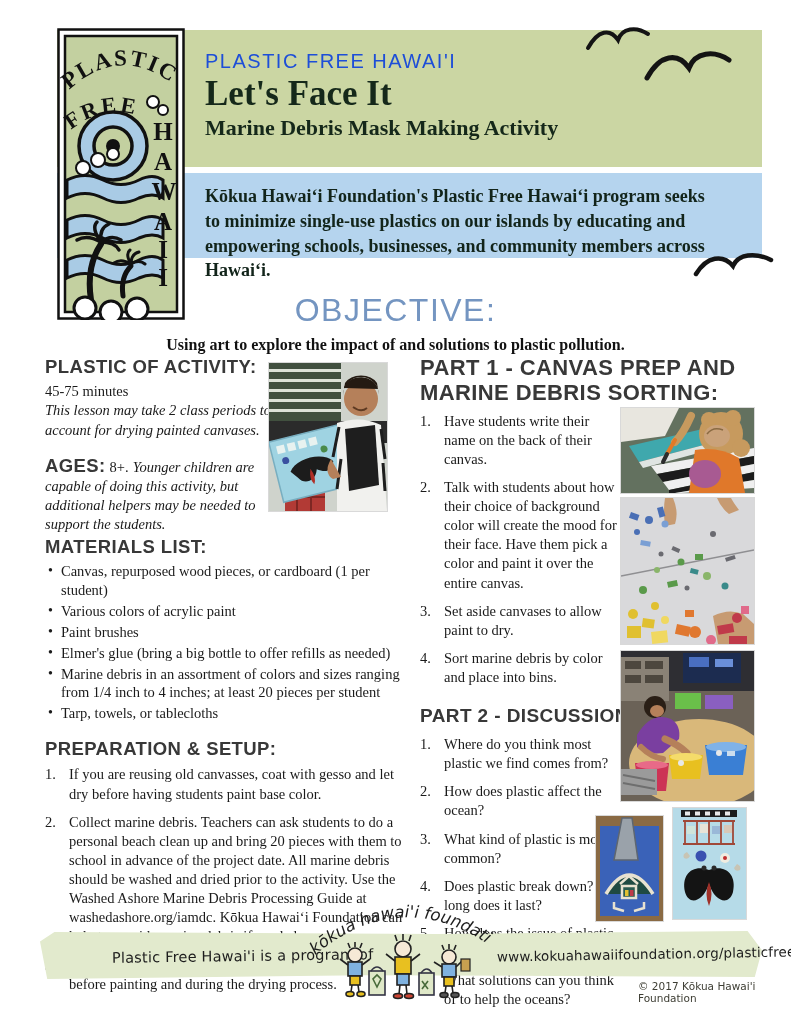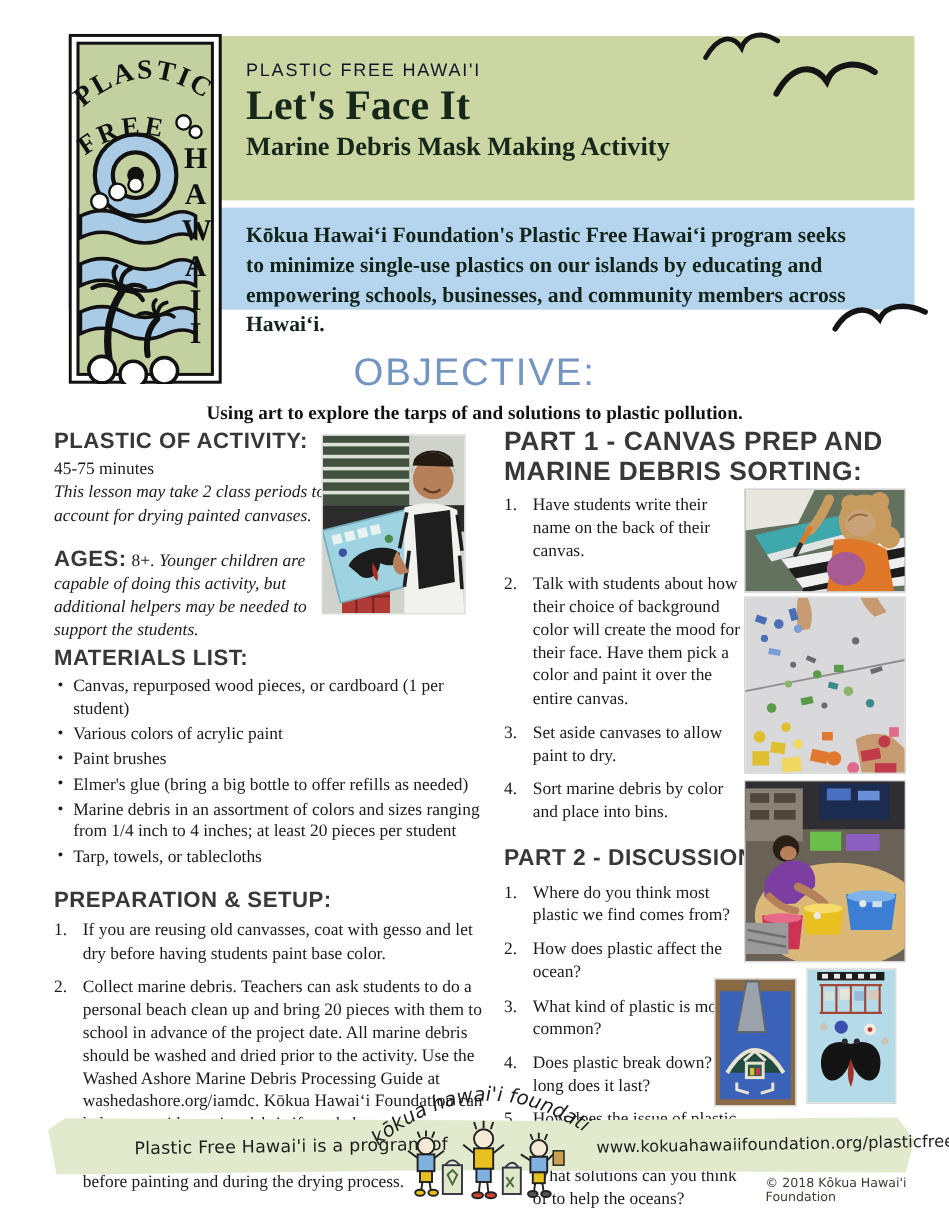--- a/index.html
+++ b/index.html
@@ -11,22 +11,22 @@
   .band-green {
     position:absolute; left:57px; top:30px; width:705px; height:137px;
     background:var(--band-green,#cbd6a3);
   }
   .band-blue {
     position:absolute; left:57px; top:173px; width:705px; height:85px;
     background:var(--band-blue,#b5d4ee);
   }
   .header-text { position:absolute; left:205px; top:50px; }
   .kicker {
-    font-family:"Liberation Sans", sans-serif; font-size:15px; letter-spacing:1.5px;
-    color:#0f172a; font-weight:normal;
+    font-family:"Liberation Sans", sans-serif; font-size:20px; letter-spacing:1.5px;
+    color:#1d4ed8; font-weight:normal;
   }
   .title {
     font-size:35px; font-weight:bold; color:#15281a; line-height:1.08; margin-top:2px;
   }
   .subtitle { font-size:22px; font-weight:bold; color:#15281a; margin-top:2px; }
   .intro {
     position:absolute; left:205px; top:184px; width:505px;
     font-size:18px; font-weight:bold; line-height:1.38; color:#12241a;
   }
   
@@ -164,21 +164,21 @@
       </svg>
   </div>
   <div class="bird" style="left:692px; top:248px; width:84px; height:38px;">
     <svg width="84" height="38" viewBox="0 0 84 38">
         <path d="M4 26 C15 8 31 6 41 18 C46 6 63 4 79 12" fill="none" stroke="#141414" stroke-width="4.5" stroke-linecap="round"></path>
       </svg>
   </div>
 
   <div class="objective">
     <div class="objective-heading">OBJECTIVE:</div>
-    <div class="objective-text">Using art to explore the tarps of and solutions to plastic pollution.</div>
+    <div class="objective-text">Using art to explore the impact of and solutions to plastic pollution.</div>
   </div>
 
   <div class="left-col">
     <div class="block">
       <h2 class="section-heading">PLASTIC OF ACTIVITY:</h2>
       <div class="body-text">45-75 minutes</div>
       <div class="body-text italic narrow">This lesson may take 2 class periods to account for drying painted canvases.</div>
     </div>
     <div class="block narrow" style="margin-bottom:2px;">
       <span class="section-heading" style="display:inline;">AGES:</span>
@@ -469,21 +469,21 @@
       <path d="M36 62 C20 56 8 66 12 84 C16 98 30 94 36 76 C42 94 56 98 60 84 C64 66 52 56 36 62 Z" fill="#141414"></path>
       <path d="M36 74 q5 12 0 24 q-5 -12 0 -24" fill="#a03028"></path>
       <circle cx="31" cy="60" r="2.5" fill="#2a2a2a"></circle>
         <circle cx="41" cy="60" r="2.5" fill="#2a2a2a"></circle>
     </svg>
   </div>
 
   <div class="footer-band"></div>
   <div class="program-text hand">Plastic Free Hawai'i is a program of</div>
   <div class="footer-url hand">www.kokuahawaiifoundation.org/plasticfree</div>
-  <div class="copyright">© 2018 Kōkua Hawai'i Foundation</div>
+  <div class="copyright">© 2017 Kōkua Hawai'i Foundation</div>
 
   <div class="footer-logo">
     <svg width="195" height="125" viewBox="0 0 195 125">
       <defs>
           <path id="karc" d="M 12 62 Q 97 -8 186 52" fill="none"></path>
         </defs>
       <text font-family="DejaVu Sans, sans-serif" font-size="16.5" fill="#1d1d1d" font-style="italic">
         <textPath href="#karc">kōkua hawai'i foundation</textPath>
       </text>
 

